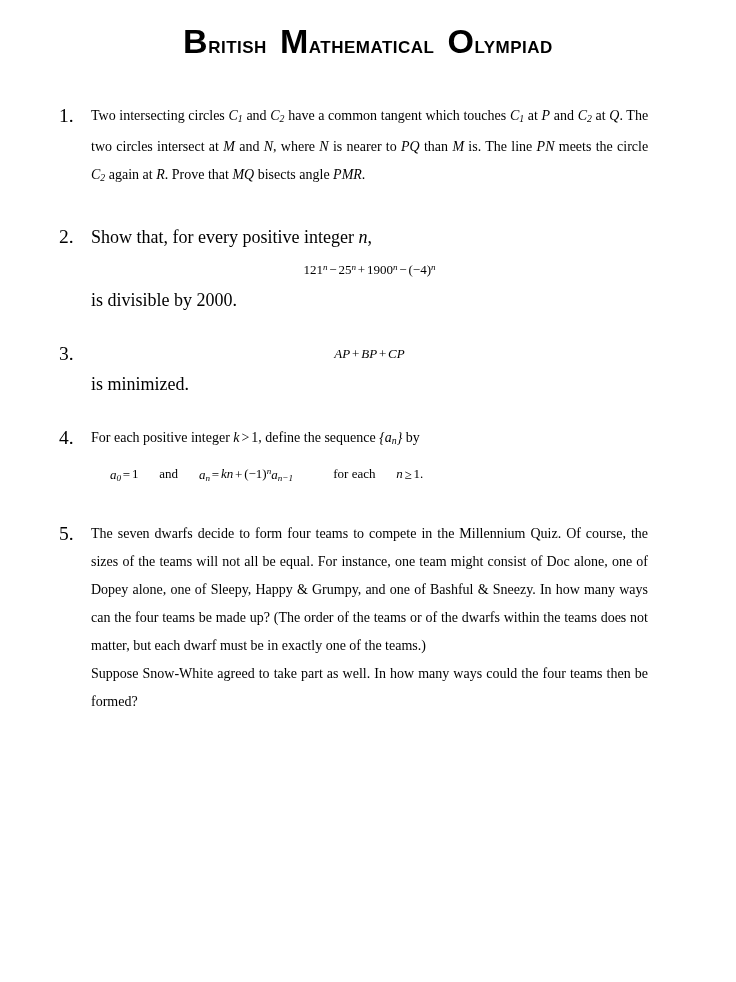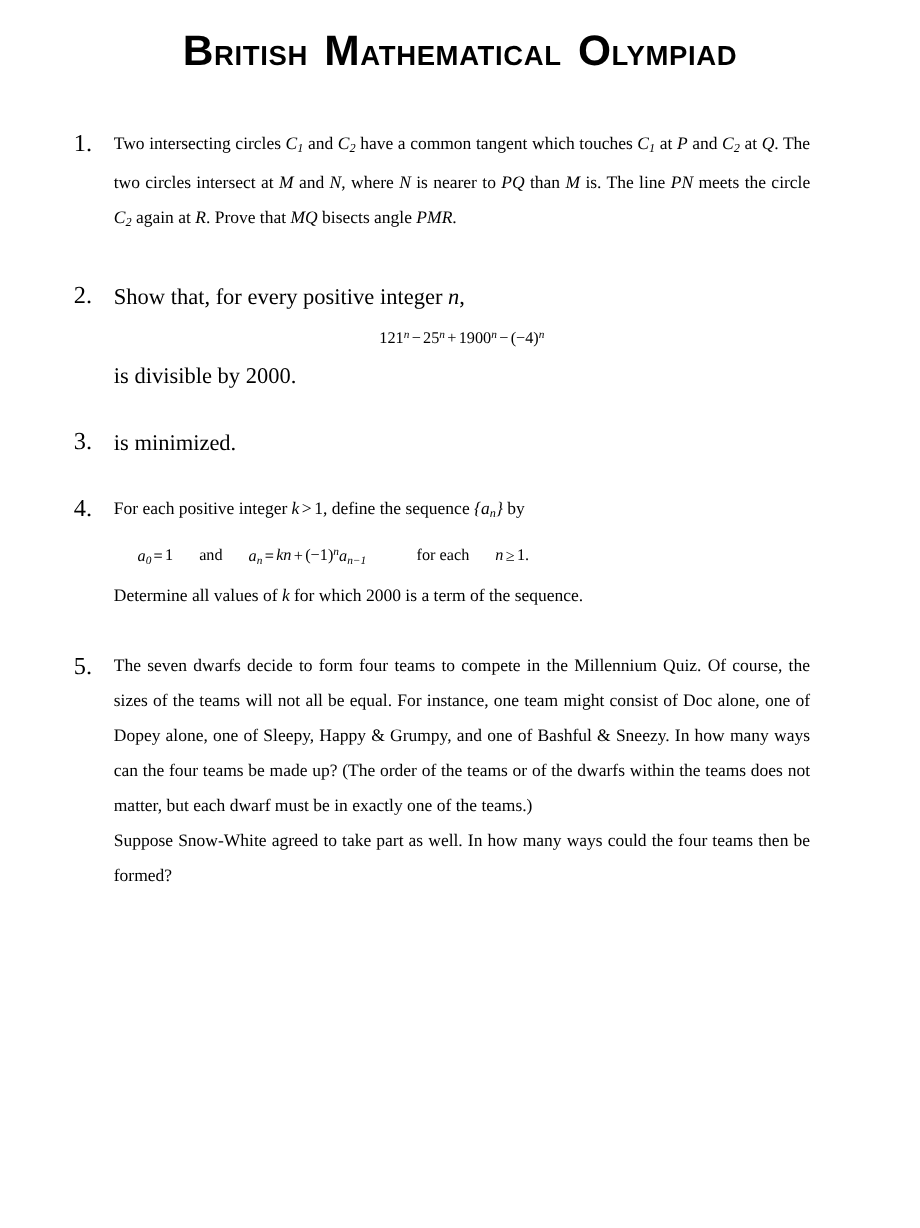--- a/index.html
+++ b/index.html
@@ -33,21 +33,21 @@
     font-family: "Liberation Sans", "DejaVu Sans", sans-serif;
     font-weight: bold;
     font-size: 34px;
     letter-spacing: 0.5px;
     line-height: 42px;
     white-space: nowrap;
   }
   
   .title .w { display: inline-block; }
   .title .cap { font-size: 34px; }
-  .title .sm { font-size: 22px; }
+  .title .sm { font-size: 17px; }
   .title .gap { display: inline-block; width: 13px; }
 
   
   .problems {
     position: absolute;
     left: 0;
     top: 102px;
     width: 736px;
   }
   .problem {
@@ -148,28 +148,28 @@
 
     <div class="problem" id="prob-2">
       <div class="num">2.</div>
       <div class="cont"><span>Show that, for every positive integer</span> <span class="mi">n</span><span>,</span></div>
       <div class="eq"><span class="mn">121</span><sup>n</sup><span class="mo">−</span><span class="mn">25</span><sup>n</sup><span class="mo">+</span><span class="mn">1900</span><sup>n</sup><span class="mo">−</span><span class="mn">(−4)</span><sup>n</sup></div>
       <div class="cont">is divisible by 2000.</div>
     </div>
 
     <div class="problem" id="prob-3">
       <div class="num">3.</div>
+      <div class="eq"><span class="mi">AP</span><span class="mo">+</span><span class="mi">BP</span><span class="mo">+</span><span class="mi">CP</span></div>
       <div class="cont">is minimized.</div>
     </div>
 
     <div class="problem" id="prob-4">
       <div class="num">4.</div>
       <div class="ptext noafter"><span>For each positive integer</span> <span class="mi">k</span><span class="mo">&gt;</span><span class="mn">1</span><span>, define the sequence</span> <span class="mi"><span>{a</span><sub>n</sub><span>}</span></span> <span>by</span></div>
       <div class="eq eq-wide"><span class="mi"><span>a</span><sub>0</sub></span><span class="mo">=</span><span class="mn">1</span><span class="sp-md"></span><span>and</span><span class="sp-md"></span><span class="mi"><span>a</span><sub>n</sub></span><span class="mo">=</span><span class="mi">kn</span><span class="mo">+</span><span class="mn">(−1)</span><sup>n</sup><span class="mi"><span>a</span><sub>n−1</sub></span><span class="sp-lg"></span><span>for each</span><span class="sp-md"></span><span class="mi">n</span><span class="mo">≥</span><span class="mn">1.</span></div>
-      <div class="ptext noafter"><span>Determine all values of</span> <span class="mi">k</span> <span>for which 2000 is a term of the sequence.</span></div>
     </div>
 
     <div class="problem" id="prob-5">
       <div class="num">5.</div>
       <div class="ptext noafter">The seven dwarfs decide to form four teams to compete in the Millennium Quiz. Of course, the sizes of the teams will not all be equal. For instance, one team might consist of Doc alone, one of Dopey alone, one of Sleepy, Happy &amp; Grumpy, and one of Bashful &amp; Sneezy. In how many ways can the four teams be made up? (The order of the teams or of the dwarfs within the teams does not matter, but each dwarf must be in exactly one of the teams.)</div>
       <div class="ptext noafter">Suppose Snow-White agreed to take part as well. In how many ways could the four teams then be formed?</div>
     </div>
 
   </div>
 </div>

